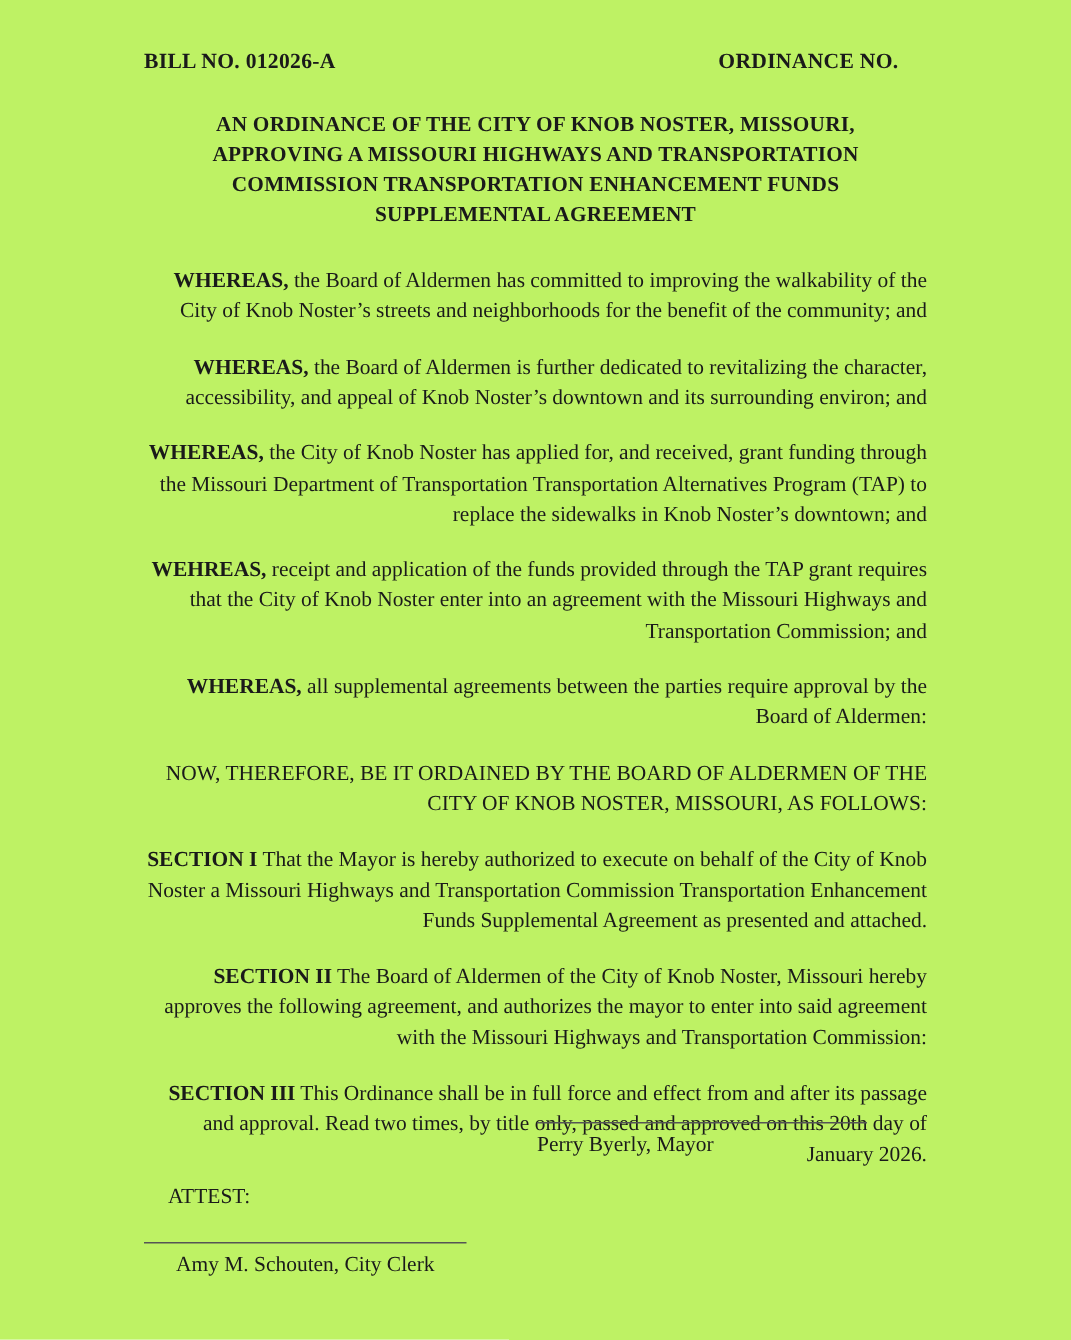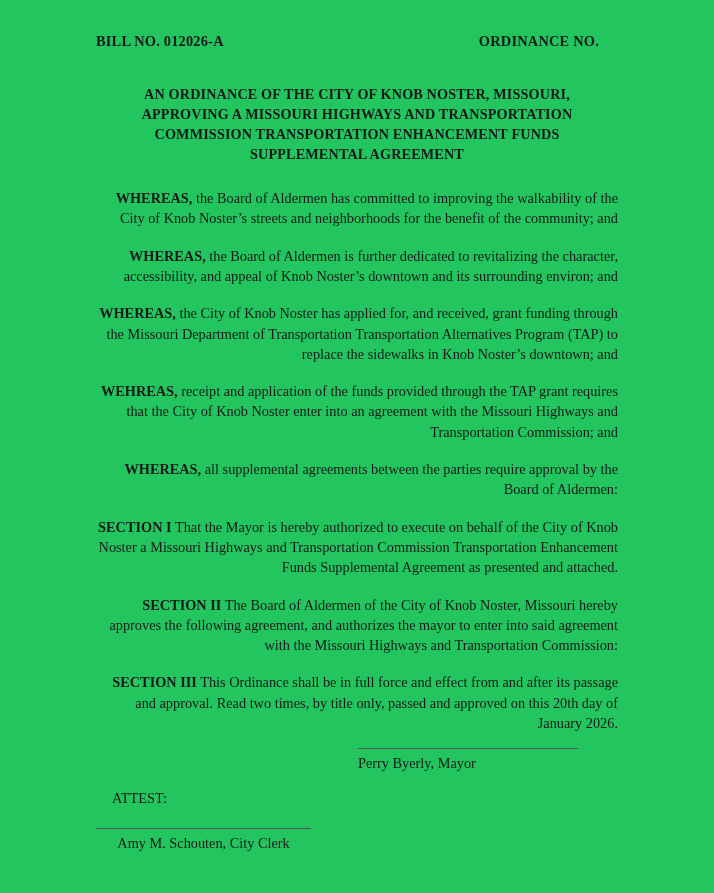--- a/index.html
+++ b/index.html
@@ -14,21 +14,21 @@
     font-family: "Liberation Serif", "DejaVu Serif", serif;
     color: #1a1a1a;
     overflow: hidden;
   }
 
   .page {
     position: absolute;
     left: 0; top: 0;
     width: 714px;
     height: 893px;
-    background: #22c55e;
+    background: #bef264;
   }
 
   
   .content {
     position: absolute;
     left: 96px;
     top: 33px;
     width: 522px;
   }
 
@@ -39,21 +39,21 @@
     align-items: baseline;
     font-weight: bold;
     font-size: 14.4px;
     letter-spacing: 0.2px;
   }
   .header-row .bill-no { white-space: nowrap; }
   .header-row .ord-no  { white-space: nowrap; margin-right: 19px; }
 
   
   .title-block {
-    margin-top: 34px;
+    margin-top: 23px;
     text-align: center;
     font-weight: bold;
     font-size: 14.2px;
     line-height: 1.41;
     letter-spacing: 0.15px;
   }
   .title-block .tline { display: block; }
 
   
   .body-block {
@@ -148,20 +148,21 @@
       <p class="para"><span class="lead">WHEREAS,</span><span> the Board of Aldermen has committed to improving the walkability of the City of Knob Noster’s streets and neighborhoods for the benefit of the community; and</span></p>
 
       <p class="para"><span class="lead">WHEREAS,</span><span> the Board of Aldermen is further dedicated to revitalizing the character, accessibility, and appeal of Knob Noster’s downtown and its surrounding environ; and</span></p>
 
       <p class="para"><span class="lead">WHEREAS,</span><span> the City of Knob Noster has applied for, and received, grant funding through the Missouri Department of Transportation Transportation Alternatives Program (TAP) to replace the sidewalks in Knob Noster’s downtown; and</span></p>
 
       <p class="para"><span class="lead">WEHREAS,</span><span> receipt and application of the funds provided through the TAP grant requires that the City of Knob Noster enter into an agreement with the Missouri Highways and Transportation Commission; and</span></p>
 
       <p class="para"><span class="lead">WHEREAS,</span><span> all supplemental agreements between the parties require approval by the Board of Aldermen:</span></p>
 
+      <p class="para caps"><span>NOW, THEREFORE, BE IT ORDAINED BY THE BOARD OF ALDERMEN OF THE CITY OF KNOB NOSTER, MISSOURI, AS FOLLOWS:</span></p>
 
       <p class="para"><span class="lead-ul">SECTION I</span><span> That the Mayor is hereby authorized to execute on behalf of the City of Knob Noster a Missouri Highways and Transportation Commission Transportation Enhancement Funds Supplemental Agreement as presented and attached.</span></p>
 
       <p class="para"><span class="lead-ul">SECTION II</span><span> The Board of Aldermen of the City of Knob Noster, Missouri hereby approves the following agreement, and authorizes the mayor to enter into said agreement with the Missouri Highways and Transportation Commission:</span></p>
 
       <p class="para"><span class="lead-ul">SECTION III</span><span> This Ordinance shall be in full force and effect from and after its passage and approval.  Read two times, by title only, passed and approved on this 20th day of January 2026.</span></p>
 
     </div>
   </div>
 

